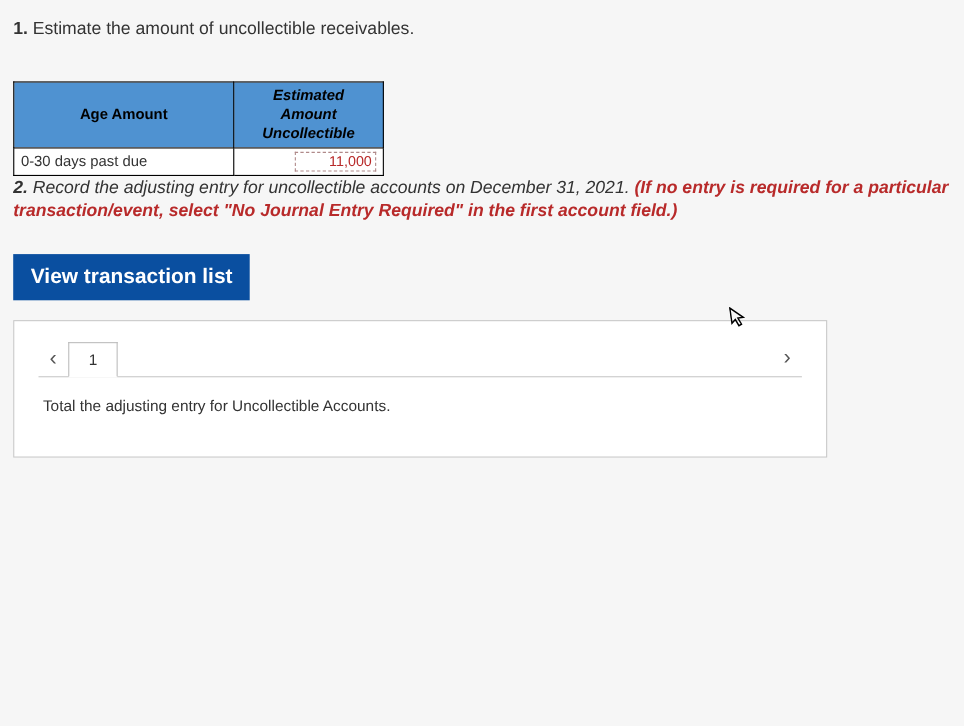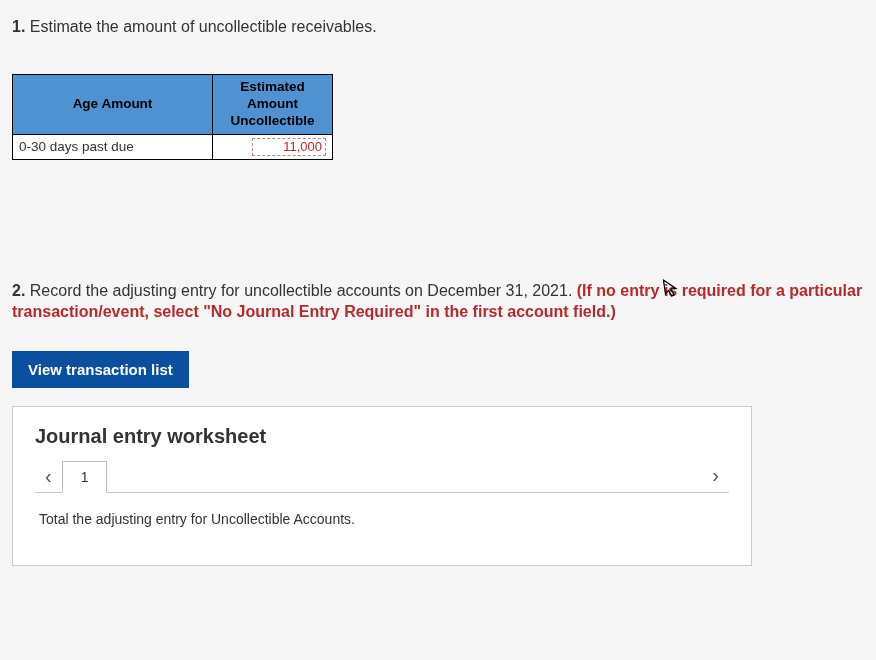--- a/index.html
+++ b/index.html
@@ -29,21 +29,21 @@
     border: 1px solid #000;
     padding: 4px 10px;
     line-height: 1.25;
   }
   .est-table td {
     border: 1px solid #000;
     padding: 3px 6px;
     background: #fff;
   }
   .age-col { width: 200px; }
-  .amt-col  { width: 120px; }
+  .amt-col  { width: 136px; font-style: italic; }
   .amt-cell { }
   .amt-wrap { display: flex; justify-content: space-between; align-items: center; }
   .field-box {
     display: inline-flex;
     justify-content: flex-end;
     align-items: center;
     border: 1px dashed #b08a8a;
     padding: 0 3px;
     height: 18px;
     min-width: 74px;
@@ -55,31 +55,31 @@
   .total-label { padding-left: 22px; }
   .cursor-icon {
     position: absolute;
     top: 278px;
     left: 664px;
     font-size: 18px;
     color: #000;
     transform: rotate(-8deg);
   }
   .q2-heading {
-    margin-top: 120px;
     font-size: 16px;
     line-height: 1.35;
+    font-style: italic;
   }
   .q2-heading b { font-weight: bold; }
   .red-text { color: #b82a2a; font-weight: bold; }
   .view-btn {
     display: inline-block;
     background: #0a4fa0;
     color: #fff;
-    font-size: 15px;
+    font-size: 19px;
     font-weight: bold;
     padding: 10px 16px;
     margin-top: 28px;
     border: none;
     cursor: pointer;
   }
   .journal-panel {
     margin-top: 18px;
     width: 740px;
     background: #fff;
@@ -162,21 +162,20 @@
 
 <div class="q2-heading">
   <b>2.</b>
   <span>Record the adjusting entry for uncollectible accounts on December 31, 2021. </span>
   <span class="red-text">(If no entry is required for a particular transaction/event, select "No Journal Entry Required" in the first account field.)</span>
 </div>
 
 <button class="view-btn">View transaction list</button>
 
 <div class="journal-panel">
-  <div class="journal-title">Journal entry worksheet</div>
   <div class="tab-row">
     <div class="tab-left">
       <span class="nav-chevron">‹</span>
       <span class="tab">1</span>
     </div>
     <span class="nav-chevron">›</span>
   </div>
   <div class="journal-instruction">Total the adjusting entry for Uncollectible Accounts.</div>
 </div>
 

